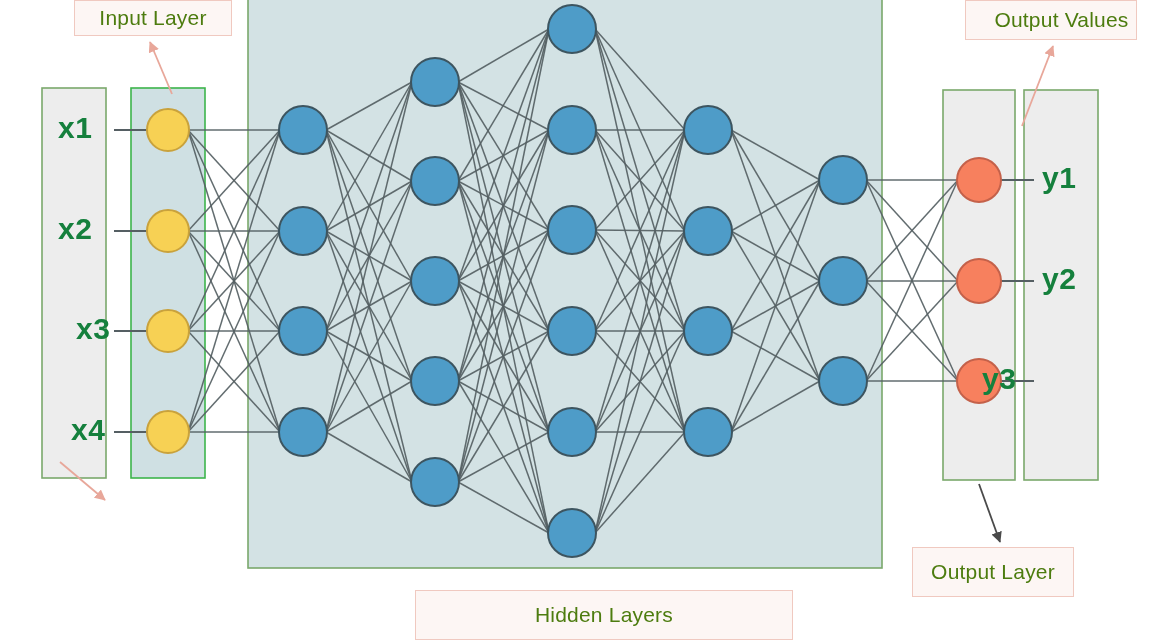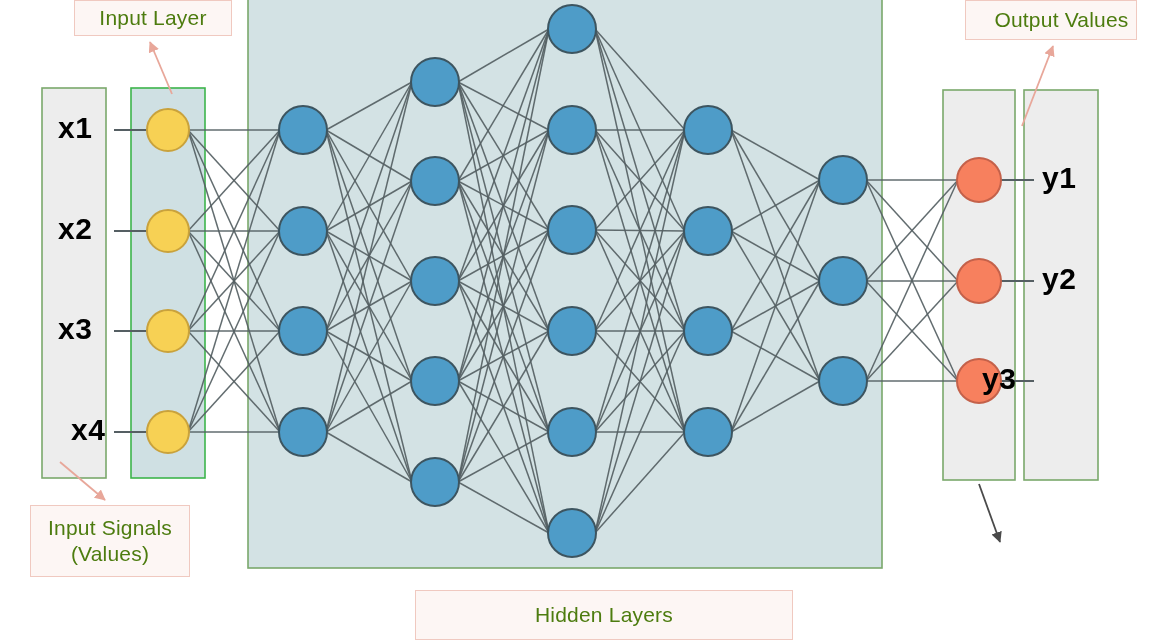--- a/index.html
+++ b/index.html
@@ -34,21 +34,21 @@
     align-items: center;
     justify-content: center;
     text-align: center;
     font-size: 21px;
     line-height: 1.25;
     letter-spacing: .2px;
     white-space: pre-line;
   }
   .varlabel {
     position: absolute;
-    color: #000000;
+    color: #15803d;
     font-size: 30px;
     font-weight: bold;
     letter-spacing: .5px;
   }
 </style>
 </head>
 <body>
 
 <div id="stage">
 
@@ -236,30 +236,29 @@
           <marker id="ah-arrow-to-output-layer" markerWidth="7" markerHeight="7" refX="5.5" refY="3" orient="auto" markerUnits="strokeWidth">
             <path d="M0,0 L6,3 L0,6 z" fill="#4a4a4a"></path>
           </marker>
         </defs>
         <line x1="979" y1="484" x2="1000" y2="542" stroke="#4a4a4a" stroke-width="1.8" marker-end="url(#ah-arrow-to-output-layer)"></line>
       </g>
   </svg>
 
   <div class="anno" id="anno-input-layer" style="left: 74px; top: 0px; width: 158px; height: 36px;">Input Layer</div>
 
-  <div class="anno" id="anno-input-signals" style="left: 30px; top: 505px; width: 160px; height: 72px;">Input Signals
-(Values)</div>
 
   <div class="anno" id="anno-hidden-layers" style="left: 415px; top: 590px; width: 378px; height: 50px;">Hidden Layers</div>
 
   <div class="anno" id="anno-output-values" style="left: 965px; top: 0px; width: 172px; height: 40px; padding-left: 21px;">Output Values</div>
 
+  <div class="anno" id="anno-output-layer" style="left: 912px; top: 547px; width: 162px; height: 50px;">Output Layer</div>
 
   <div id="var-labels">
       <div class="varlabel" style="left: 58px; top: 111px;">x1</div>
       <div class="varlabel" style="left: 58px; top: 212px;">x2</div>
-      <div class="varlabel" style="left: 58px; top: 312px;">x3</div>
+      <div class="varlabel" style="left: 76px; top: 312px;">x3</div>
       <div class="varlabel" style="left: 71px; top: 413px; text-align: right;">x4</div>
       <div class="varlabel" style="left: 1042px; top: 161px;">y1</div>
       <div class="varlabel" style="left: 1042px; top: 262px;">y2</div>
       <div class="varlabel" style="left: 982px; top: 362px;">y3</div>
     </div>
 </div>
 
 </body></html>

